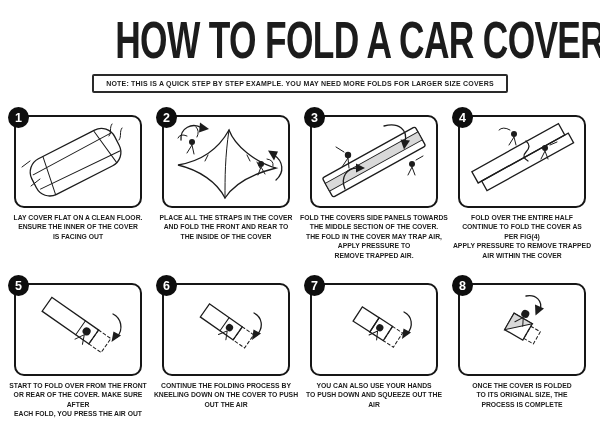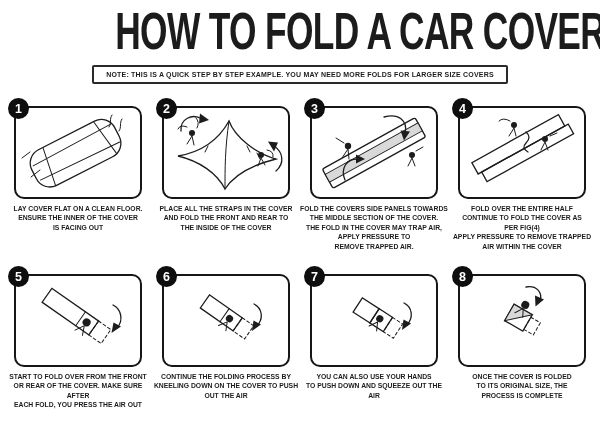--- a/index.html
+++ b/index.html
@@ -1,21 +1,21 @@
 <!DOCTYPE html>
 <html><head>
 <meta charset="utf-8">
 <style>
   html,body { margin:0; padding:0; }
   body {
     width:600px; height:424px; background:#ffffff; overflow:hidden;
     font-family:"Liberation Sans", sans-serif; color:#1c1c1c;
     -webkit-font-smoothing:antialiased;
   }
-  .title-wrap { text-align:center; margin-top:5px; height:52px; }
+  .title-wrap { text-align:center; margin-top:14px; height:52px; }
   .title {
     display:inline-block; font-size:52px; font-weight:700; line-height:1;
     letter-spacing:-1px; transform:scale(0.68,1); transform-origin:center top;
     white-space:nowrap;
   }
   .note-wrap { text-align:center; margin-top:6px; }
   .note {
     display:inline-block; border:2px solid #2a2a2a; border-radius:2px;
     padding:4px 12px; font-size:7px; font-weight:700; letter-spacing:0.2px;
   }

